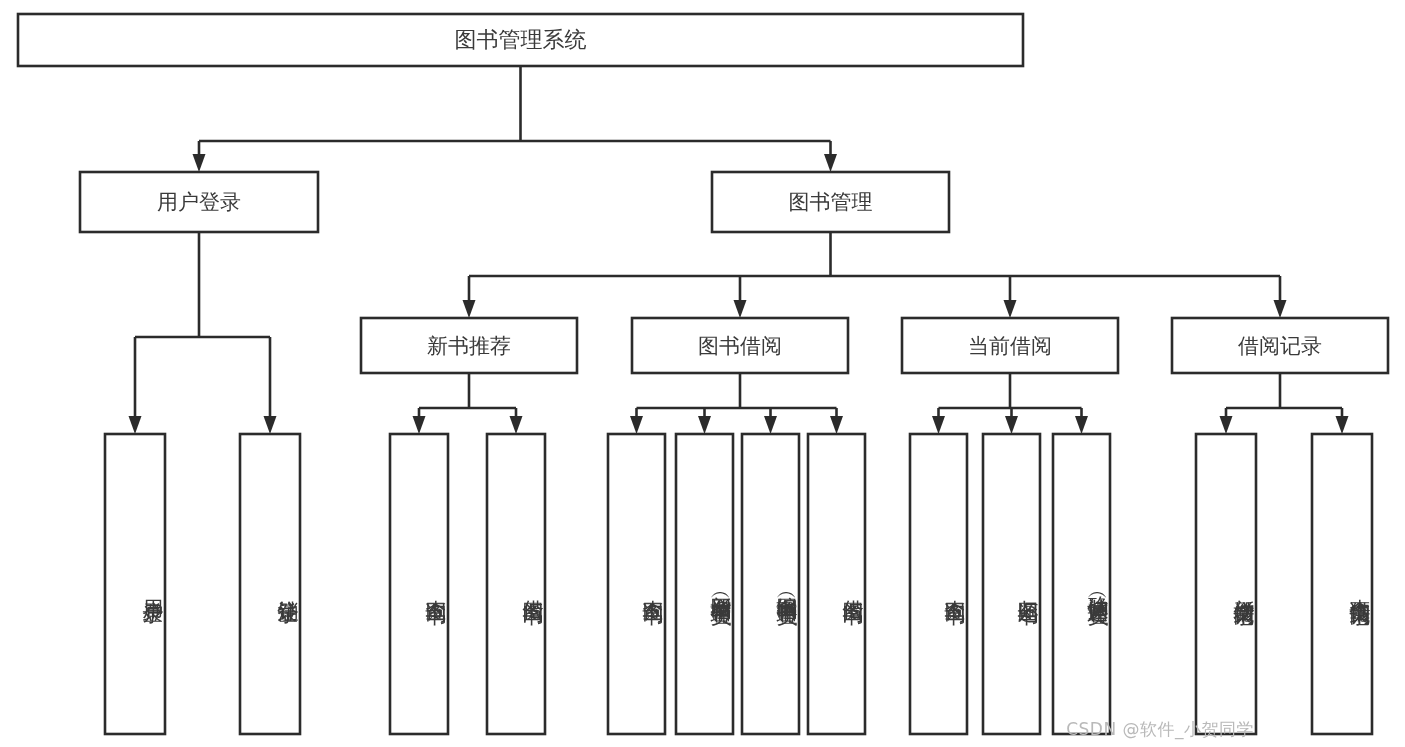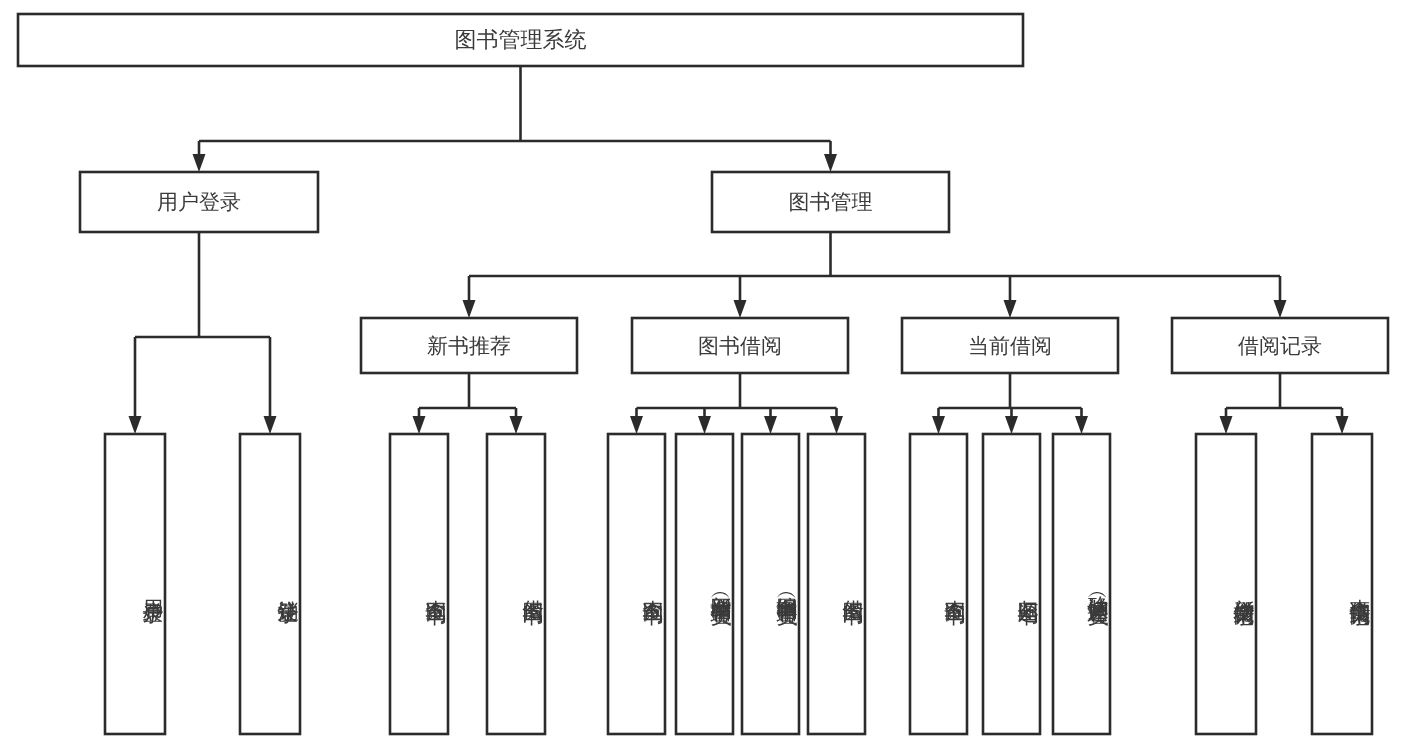--- a/index.html
+++ b/index.html
@@ -261,13 +261,14 @@
       <div class="vlabel" style="left: 1054px; top: 446px; width: 55px; height: 280px;">
         <span>确认归还（管理员）</span>
       </div>
       <div class="vlabel" style="left: 1197px; top: 446px; width: 58px; height: 280px;">
         <span>新增借阅记录</span>
       </div>
       <div class="vlabel" style="left: 1313px; top: 446px; width: 58px; height: 280px;">
         <span>查询借阅记录</span>
       </div>
     </div>
+  <div class="watermark">CSDN @软件_小贺同学</div>
 </div>
 
 </body></html>

